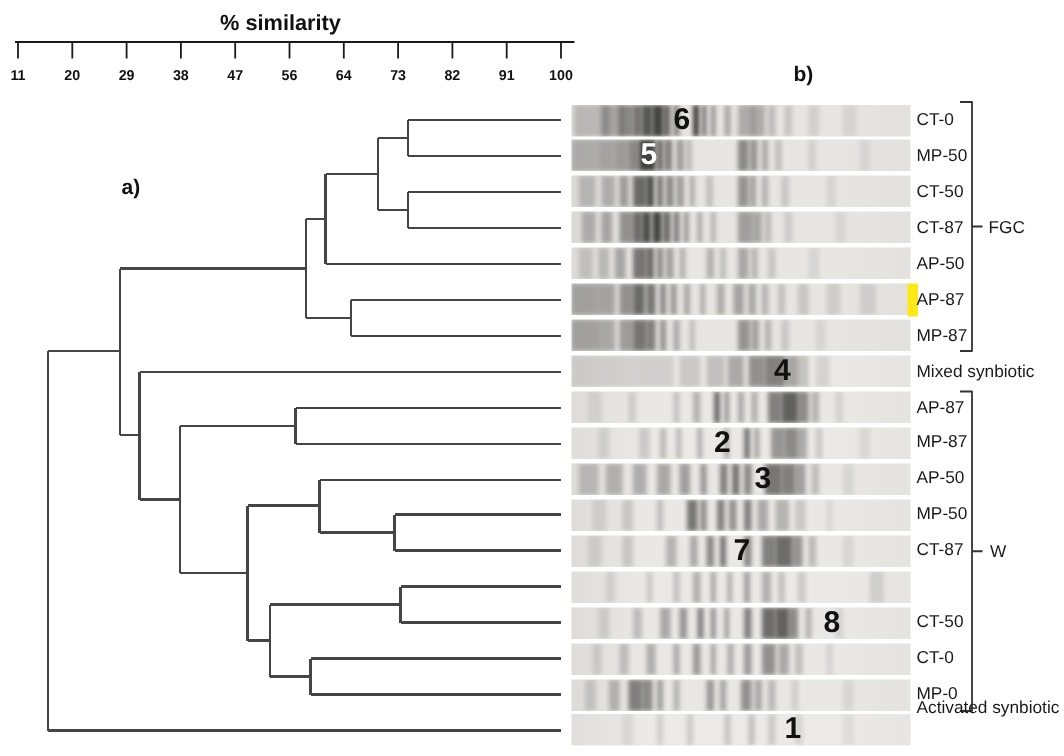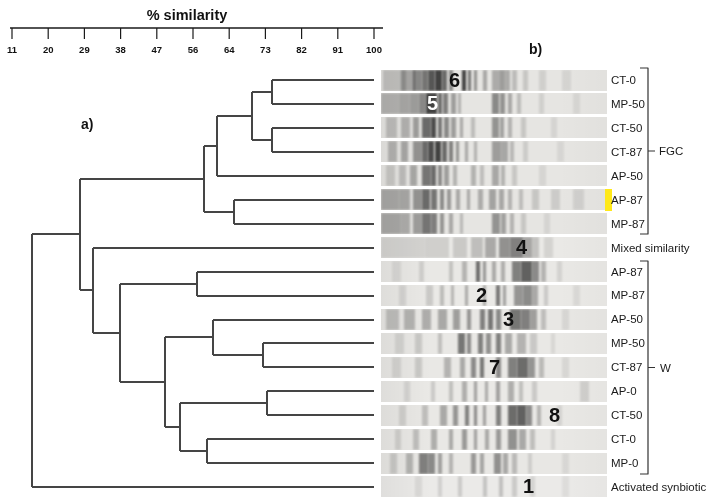--- a/index.html
+++ b/index.html
@@ -270,21 +270,21 @@
         <div class="band" style="left: 52%; width: 11.3px; opacity: 0.42;"></div>
         <div class="band" style="left: 57%; width: 13.56px; opacity: 0.5;"></div>
         <div class="band" style="left: 63%; width: 9.04px; opacity: 0.32;"></div>
         <div class="band" style="left: 67%; width: 6.78px; opacity: 0.18;"></div>
         <div class="band" style="left: 72%; width: 9.04px; opacity: 0.1;"></div>
         <div class="marker" style="left: 135px;">
           <span class="num" style="color: rgb(17, 17, 17);">4</span>
           <span class="star">*</span>
         </div>
       </div>
-      <div class="lane-label" style="top: 237.08px; height: 21px;">Mixed similarity</div>
+      <div class="lane-label" style="top: 237.08px; height: 21px;">Mixed synbiotic</div>
       <div class="lane" style="top: 261.02px; height: 21px; background-color: rgb(233, 232, 229);">
         <div class="band" style="left: 5%; width: 9.04px; opacity: 0.08;"></div>
         <div class="band" style="left: 17%; width: 4.52px; opacity: 0.12;"></div>
         <div class="band" style="left: 30%; width: 4.52px; opacity: 0.18;"></div>
         <div class="band" style="left: 36%; width: 4.52px; opacity: 0.25;"></div>
         <div class="band" style="left: 42%; width: 4.52px; opacity: 0.6;"></div>
         <div class="band" style="left: 45%; width: 3.39px; opacity: 0.4;"></div>
         <div class="band" style="left: 49%; width: 4.52px; opacity: 0.3;"></div>
         <div class="band" style="left: 53%; width: 4.52px; opacity: 0.28;"></div>
         <div class="band" style="left: 58%; width: 9.04px; opacity: 0.5;"></div>
@@ -375,21 +375,20 @@
         <div class="band" style="left: 30%; width: 4.52px; opacity: 0.2;"></div>
         <div class="band" style="left: 36%; width: 4.52px; opacity: 0.28;"></div>
         <div class="band" style="left: 41%; width: 3.39px; opacity: 0.35;"></div>
         <div class="band" style="left: 46%; width: 3.39px; opacity: 0.3;"></div>
         <div class="band" style="left: 51%; width: 3.39px; opacity: 0.35;"></div>
         <div class="band" style="left: 56%; width: 6.78px; opacity: 0.28;"></div>
         <div class="band" style="left: 61%; width: 4.52px; opacity: 0.2;"></div>
         <div class="band" style="left: 67%; width: 4.52px; opacity: 0.15;"></div>
         <div class="band" style="left: 88%; width: 9.04px; opacity: 0.12;"></div>
       </div>
-      <div class="lane-label" style="top: 380.72px; height: 21px;">AP-0</div>
       <div class="lane" style="top: 404.66px; height: 21px; background-color: rgb(233, 232, 229);">
         <div class="band" style="left: 8%; width: 6.78px; opacity: 0.12;"></div>
         <div class="band" style="left: 18%; width: 6.78px; opacity: 0.2;"></div>
         <div class="band" style="left: 26%; width: 6.78px; opacity: 0.3;"></div>
         <div class="band" style="left: 32%; width: 4.52px; opacity: 0.4;"></div>
         <div class="band" style="left: 37%; width: 4.52px; opacity: 0.5;"></div>
         <div class="band" style="left: 41%; width: 3.39px; opacity: 0.45;"></div>
         <div class="band" style="left: 45%; width: 3.39px; opacity: 0.35;"></div>
         <div class="band" style="left: 51%; width: 4.52px; opacity: 0.5;"></div>
         <div class="band" style="left: 56%; width: 9.04px; opacity: 0.6;"></div>
@@ -441,18 +440,18 @@
         <div class="band" style="left: 45%; width: 4.52px; opacity: 0.18;"></div>
         <div class="band" style="left: 52%; width: 4.52px; opacity: 0.2;"></div>
         <div class="band" style="left: 58%; width: 4.52px; opacity: 0.15;"></div>
         <div class="band" style="left: 66%; width: 4.52px; opacity: 0.1;"></div>
         <div class="band" style="left: 80%; width: 6.78px; opacity: 0.06;"></div>
         <div class="marker" style="left: 142px;">
           <span class="num" style="color: rgb(17, 17, 17);">1</span>
           <span class="star">*</span>
         </div>
       </div>
-      <div class="lane-label" style="top: 476px; height: 21px;">Activated synbiotic</div>
+      <div class="lane-label" style="top: 461px; height: 21px;">Activated synbiotic</div>
     </div>
 
   <div id="panel-a" class="panel-label">a)</div>
   <div id="panel-b" class="panel-label">b)</div>
 </div>
 
 </body></html>

